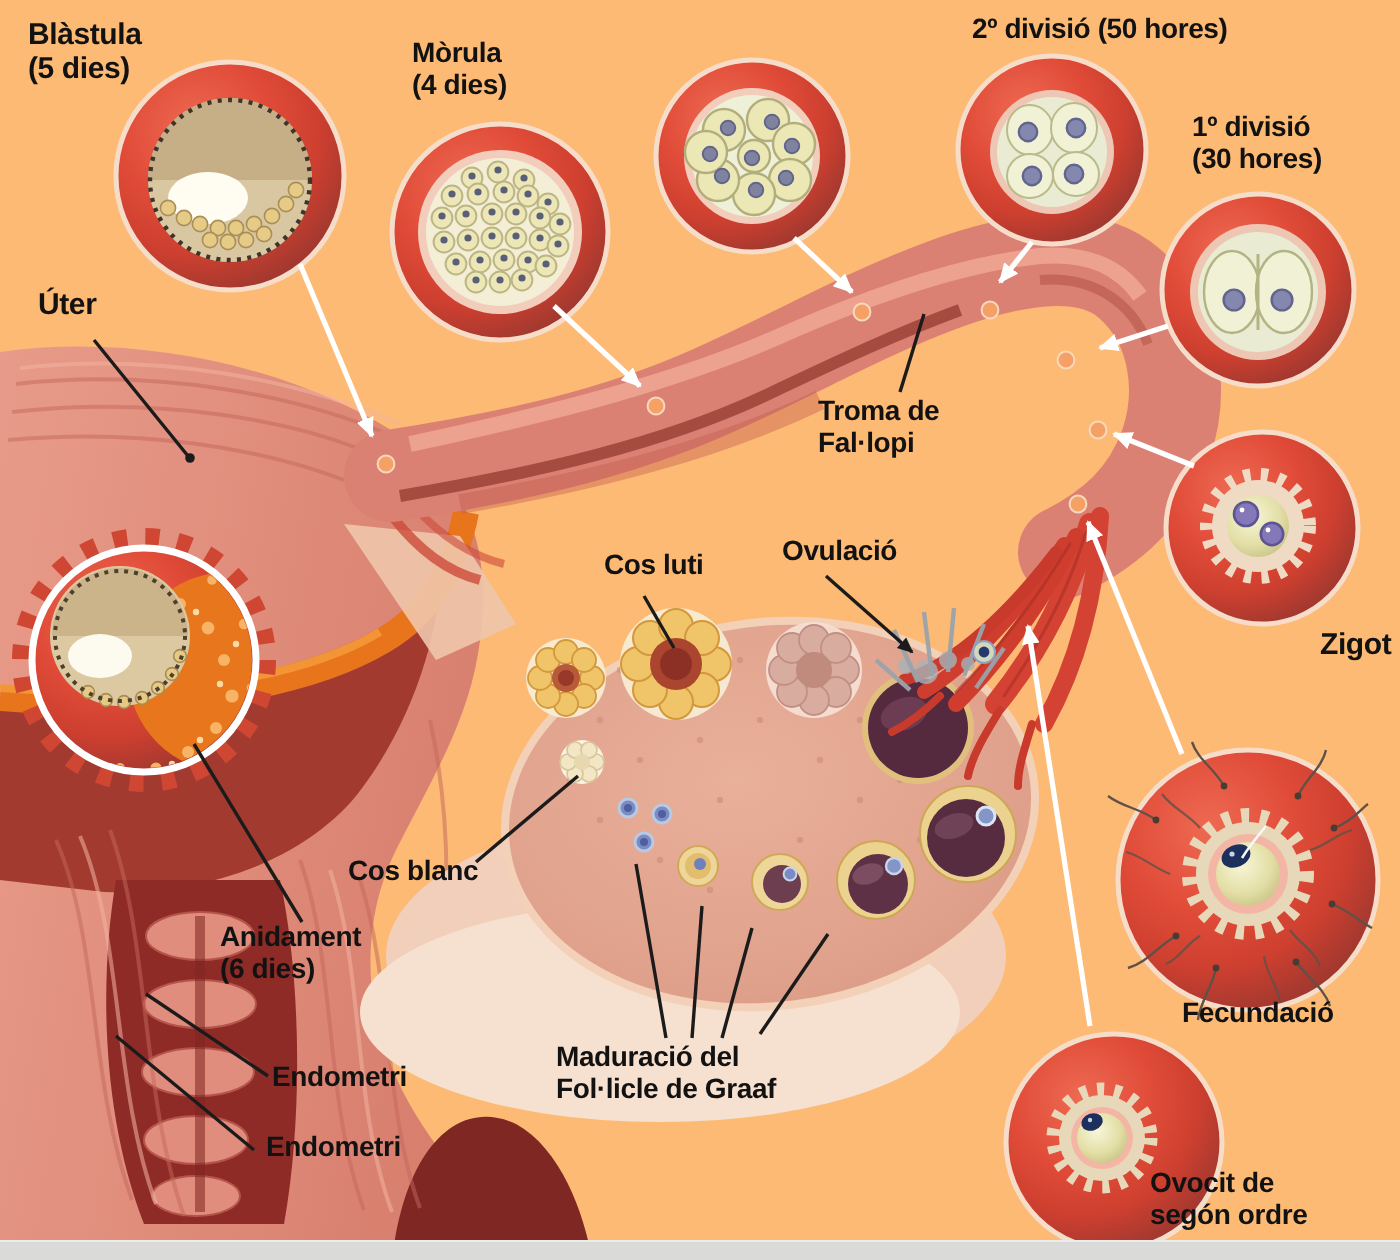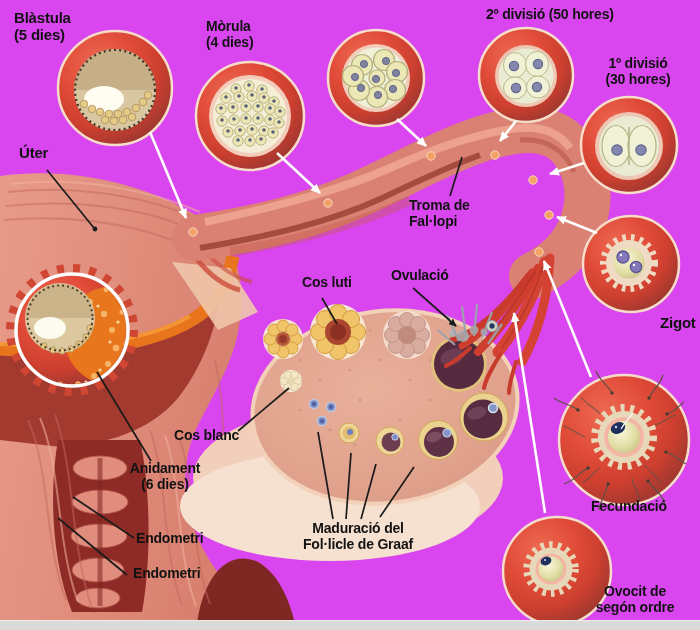--- a/index.html
+++ b/index.html
@@ -1,21 +1,21 @@
 <!DOCTYPE html>
 <html><head>
 <meta charset="utf-8">
 <style>
   html,body{margin:0;padding:0;background:#9a9a98}
-  .stage{position:relative;width:700px;height:630px;background:#d946ef;overflow:hidden;
+  .stage{position:relative;width:700px;height:630px;background:#fdba74;overflow:hidden;
          font-family:"Liberation Sans",sans-serif}
   .stage svg{position:absolute;left:0;top:0}
   .lbl{position:absolute;font-weight:bold;font-size:14px;line-height:1.13;color:#121212;
        white-space:pre-line;letter-spacing:-0.2px}
-  .lbl.c{text-align:center}
+  .lbl.c{text-align:left}
   .lbl.big{font-size:15px}
   .bottom-strip{position:absolute;left:0;right:0;bottom:0;height:9px;background:#dadad8;
        border-top:1px solid #ecedeb}
 </style>
 </head>
 <body>
 
 <div class="stage">
 
 <svg width="700" height="630" viewBox="0 0 700 630">

